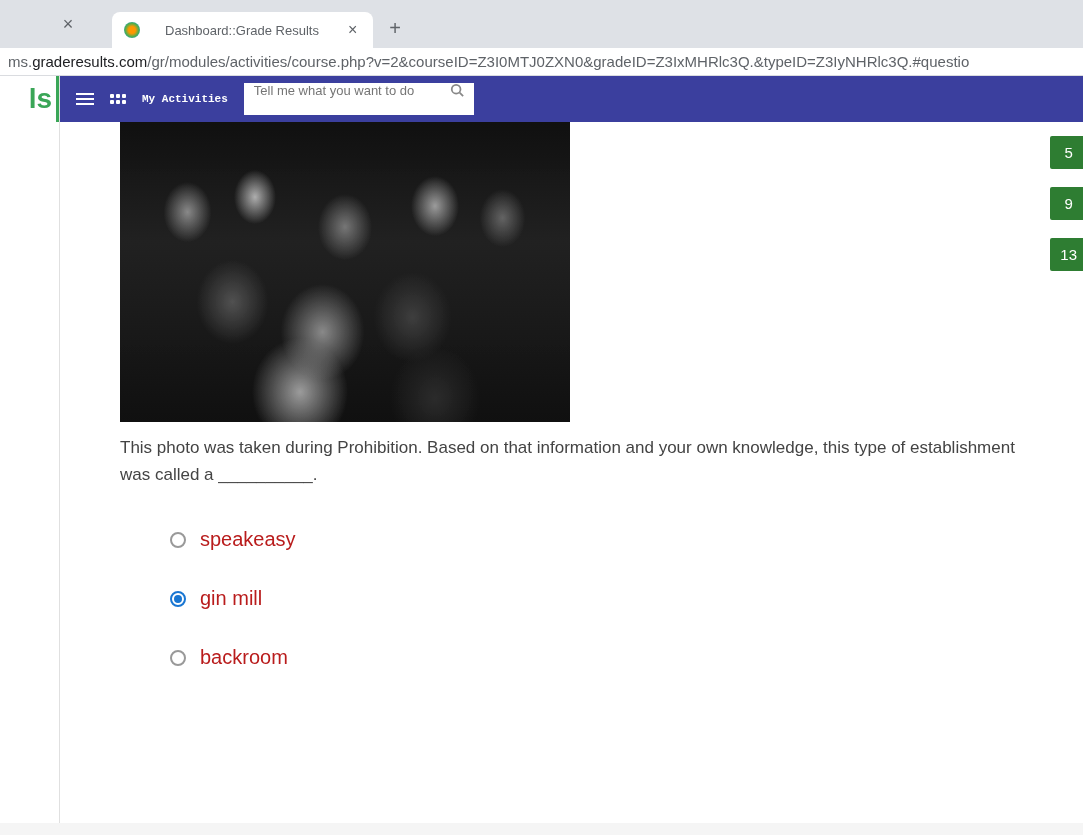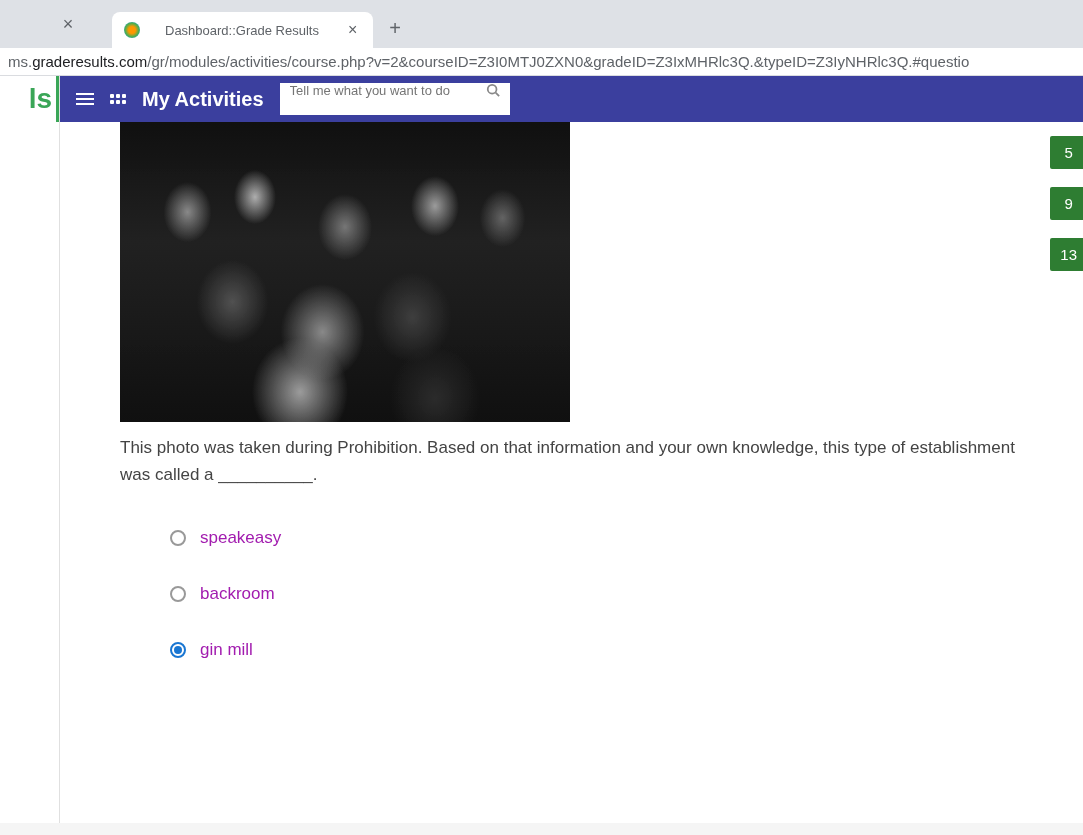--- a/index.html
+++ b/index.html
@@ -131,22 +131,23 @@
       grid-template-columns: repeat(3, 4px);
       grid-template-rows: repeat(2, 4px);
       gap: 2px;
     }
     .grid-icon span {
       background: #fff;
       border-radius: 1px;
     }
     .activities-label {
       color: #fff;
-      font-size: 20px;
+      font-size: 11px;
       font-weight: 600;
+      font-family: Liberation Mono, monospace;
     }
     .search-box {
       background: #fff;
       height: 32px;
       display: flex;
       align-items: flex-start;
       padding: 0 10px;
       gap: 8px;
       min-width: 230px;
     }
@@ -223,22 +224,22 @@
       content: '';
       position: absolute;
       top: 2px;
       left: 2px;
       width: 8px;
       height: 8px;
       background: #1976d2;
       border-radius: 50%;
     }
     .option-label {
-      font-size: 17px;
-      color: #a21caf;
+      font-size: 20px;
+      color: #b91c1c;
     }
     .side-badges {
       position: absolute;
       right: 0;
       top: 60px;
       display: flex;
       flex-direction: column;
       gap: 18px;
     }
     .badge {
@@ -306,26 +307,26 @@
         <div class="crowd-sim"></div>
       </div>
       <div class="question-text">This photo was taken during Prohibition. Based on that information and your own knowledge, this type of establishment was called a __________.</div>
 
       <div class="options">
         <div class="option">
           <div class="radio"></div>
           <div class="option-label">speakeasy</div>
         </div>
         <div class="option">
+          <div class="radio selected"></div>
+          <div class="option-label">gin mill</div>
+        </div>
+        <div class="option">
           <div class="radio"></div>
           <div class="option-label">backroom</div>
-        </div>
-        <div class="option">
-          <div class="radio selected"></div>
-          <div class="option-label">gin mill</div>
         </div>
       </div>
     </div>
 
     <div class="side-badges">
       <div class="badge">5</div>
       <div class="badge">9</div>
       <div class="badge">13</div>
     </div>
   </div>

